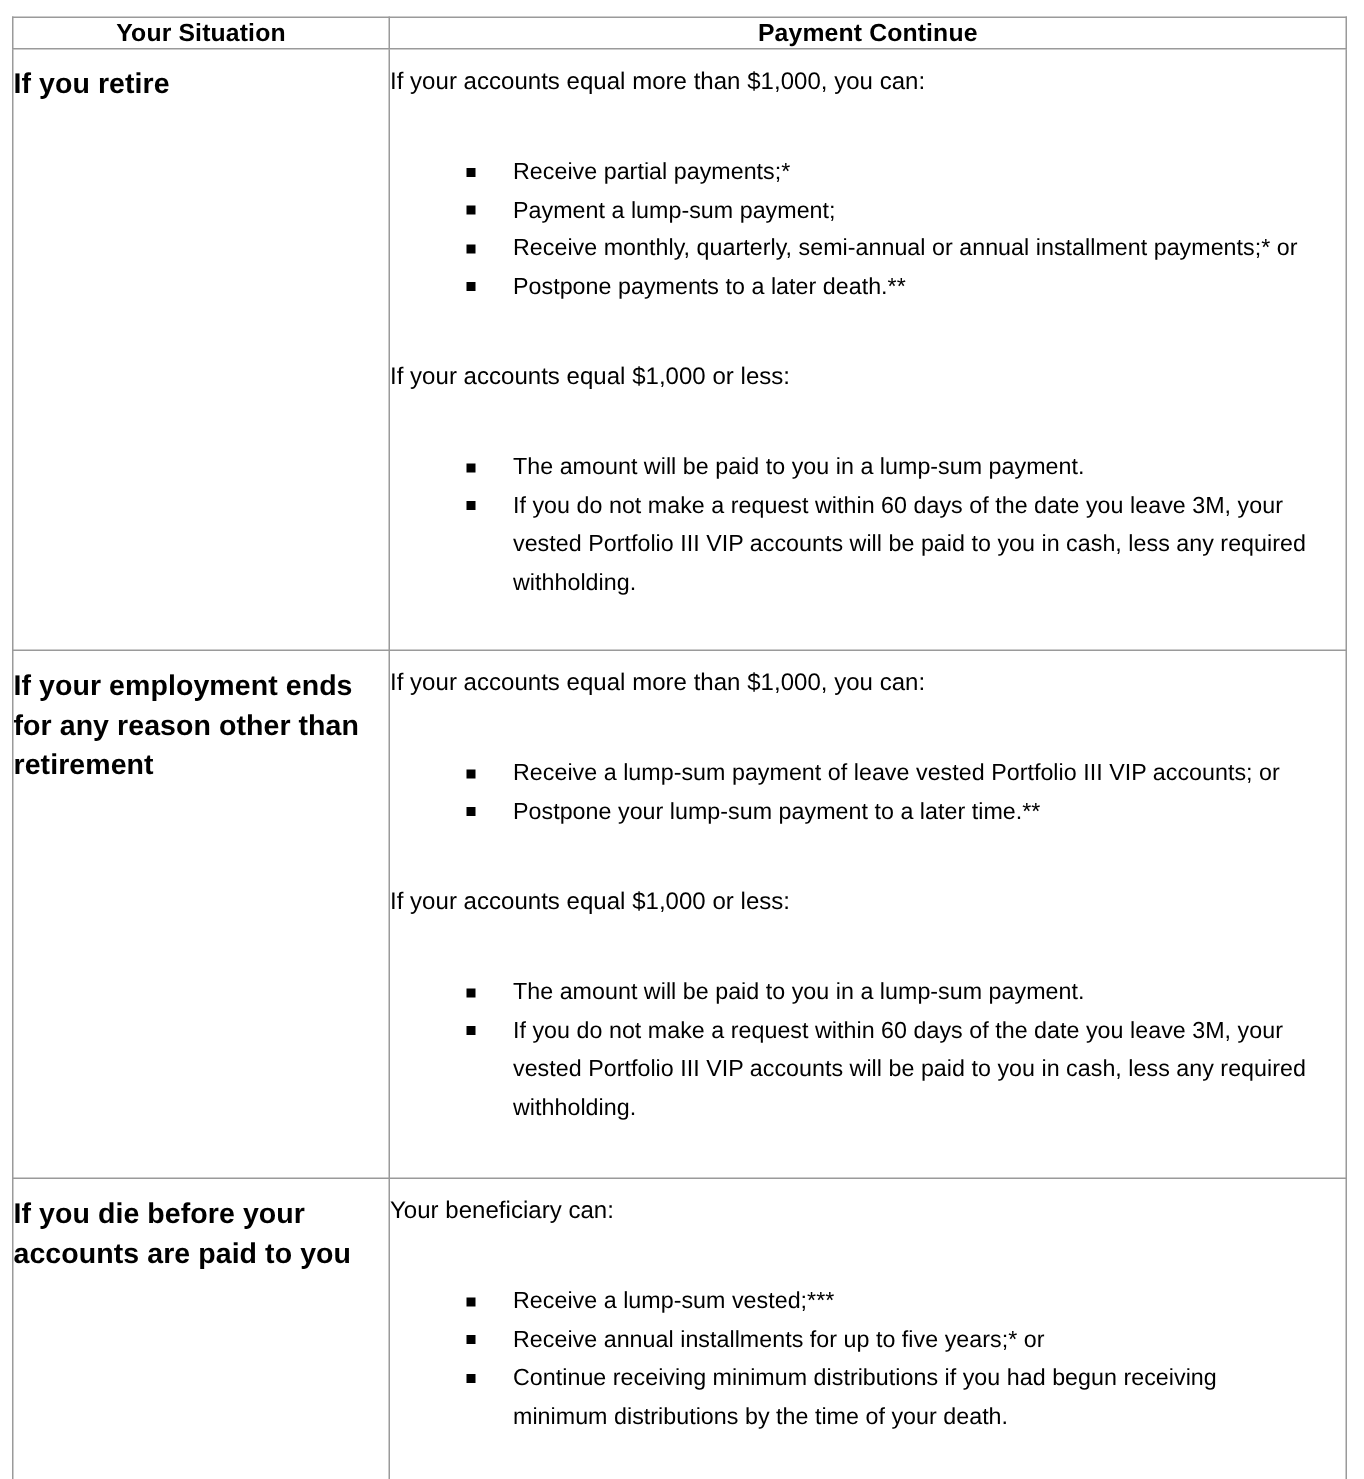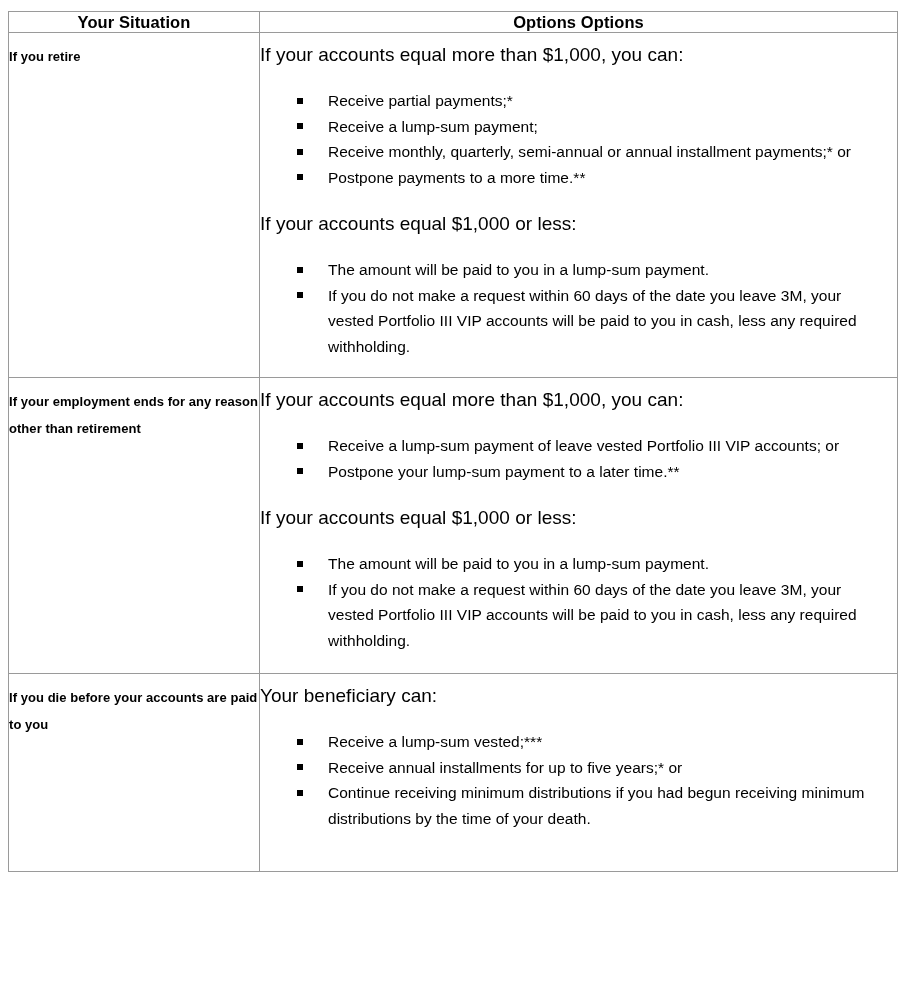--- a/index.html
+++ b/index.html
@@ -52,44 +52,44 @@
     padding: 9px 4px 10px 4px;
     letter-spacing: 0.1px;
   }
 
   
   td.situation-cell {
     padding: 11px 8px 10px 13px;
   }
   .situation-text {
     font-weight: bold;
-    font-size: 13px;
+    font-size: 19px;
     line-height: 26.5px;
     white-space: pre-line;
     letter-spacing: 0.05px;
   }
 
   
   td.options-cell {
     padding: 11px 12px 14px 4px;
   }
   .options-inner {
     padding-left: 0;
   }
 
   .lead-text {
-    font-size: 19px;
+    font-size: 16px;
     line-height: 22px;
     margin: 0 0 0 0;
     letter-spacing: 0.02px;
   }
 
   ul.bullets {
     list-style: none;
-    margin: 0;
+    margin: 14px;
     padding: 0;
   }
   ul.bullets li {
     position: relative;
     font-size: 15.5px;
     line-height: 25.5px;
     padding-left: 68px;
     padding-right: 8px;
     letter-spacing: 0.02px;
   }
@@ -123,21 +123,21 @@
 
   <table class="payment-table">
     <colgroup>
       <col class="col-situation">
       <col class="col-options">
     </colgroup>
 
     <thead>
       <tr>
         <th class="header-cell">Your Situation</th>
-        <th class="header-cell">Options Options</th>
+        <th class="header-cell">Payment Continue</th>
       </tr>
     </thead>
 
     <tbody>
 
       <tr class="row-retire">
         <td class="situation-cell">
           <div class="situation-text">If you retire</div>
         </td>
         <td class="options-cell">
@@ -145,29 +145,29 @@
 
             <p class="lead-text">If your accounts equal more than $1,000, you can:</p>
             <div class="gap-after-lead"></div>
             <ul class="bullets">
               <li>
                 <span class="bullet-marker"></span>
                 <span>Receive partial payments;*</span>
               </li>
               <li>
                 <span class="bullet-marker"></span>
-                <span>Receive a lump-sum payment;</span>
+                <span>Payment a lump-sum payment;</span>
               </li>
               <li>
                 <span class="bullet-marker"></span>
                 <span>Receive monthly, quarterly, semi-annual or annual installment payments;* or</span>
               </li>
               <li>
                 <span class="bullet-marker"></span>
-                <span>Postpone payments to a more time.**</span>
+                <span>Postpone payments to a later death.**</span>
               </li>
             </ul>
 
             <div class="gap-between-groups"></div>
 
             <p class="lead-text">If your accounts equal $1,000 or less:</p>
             <div class="gap-after-lead"></div>
             <ul class="bullets">
               <li>
                 <span class="bullet-marker"></span>

